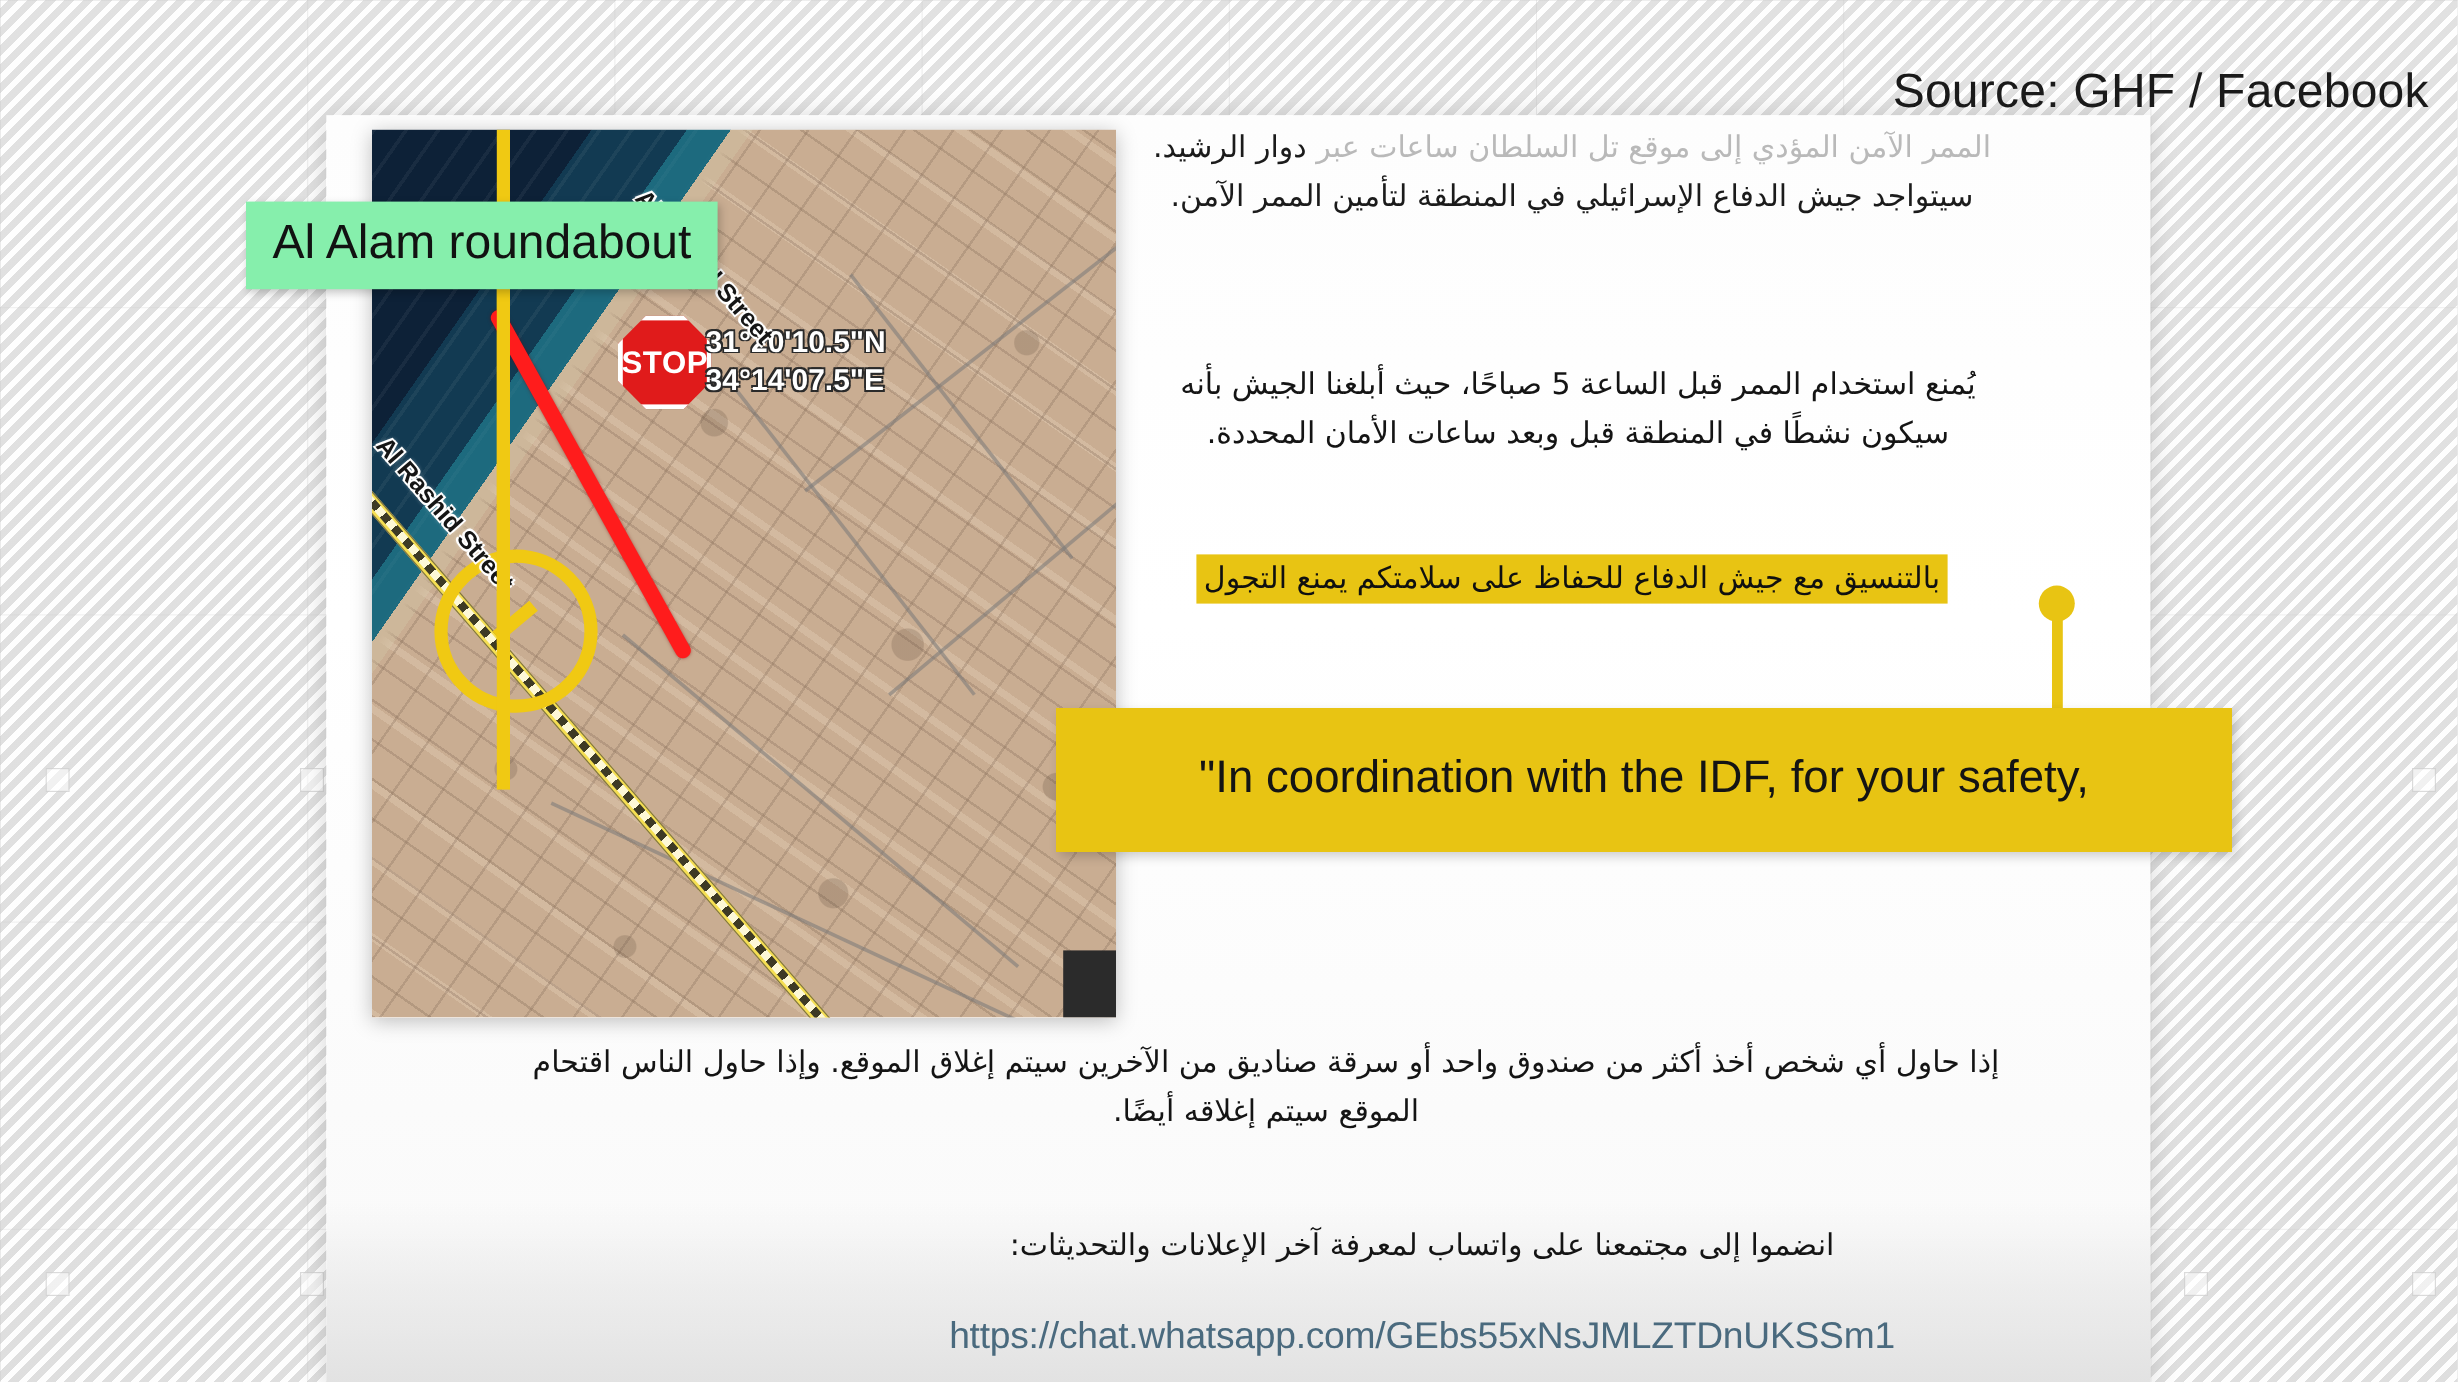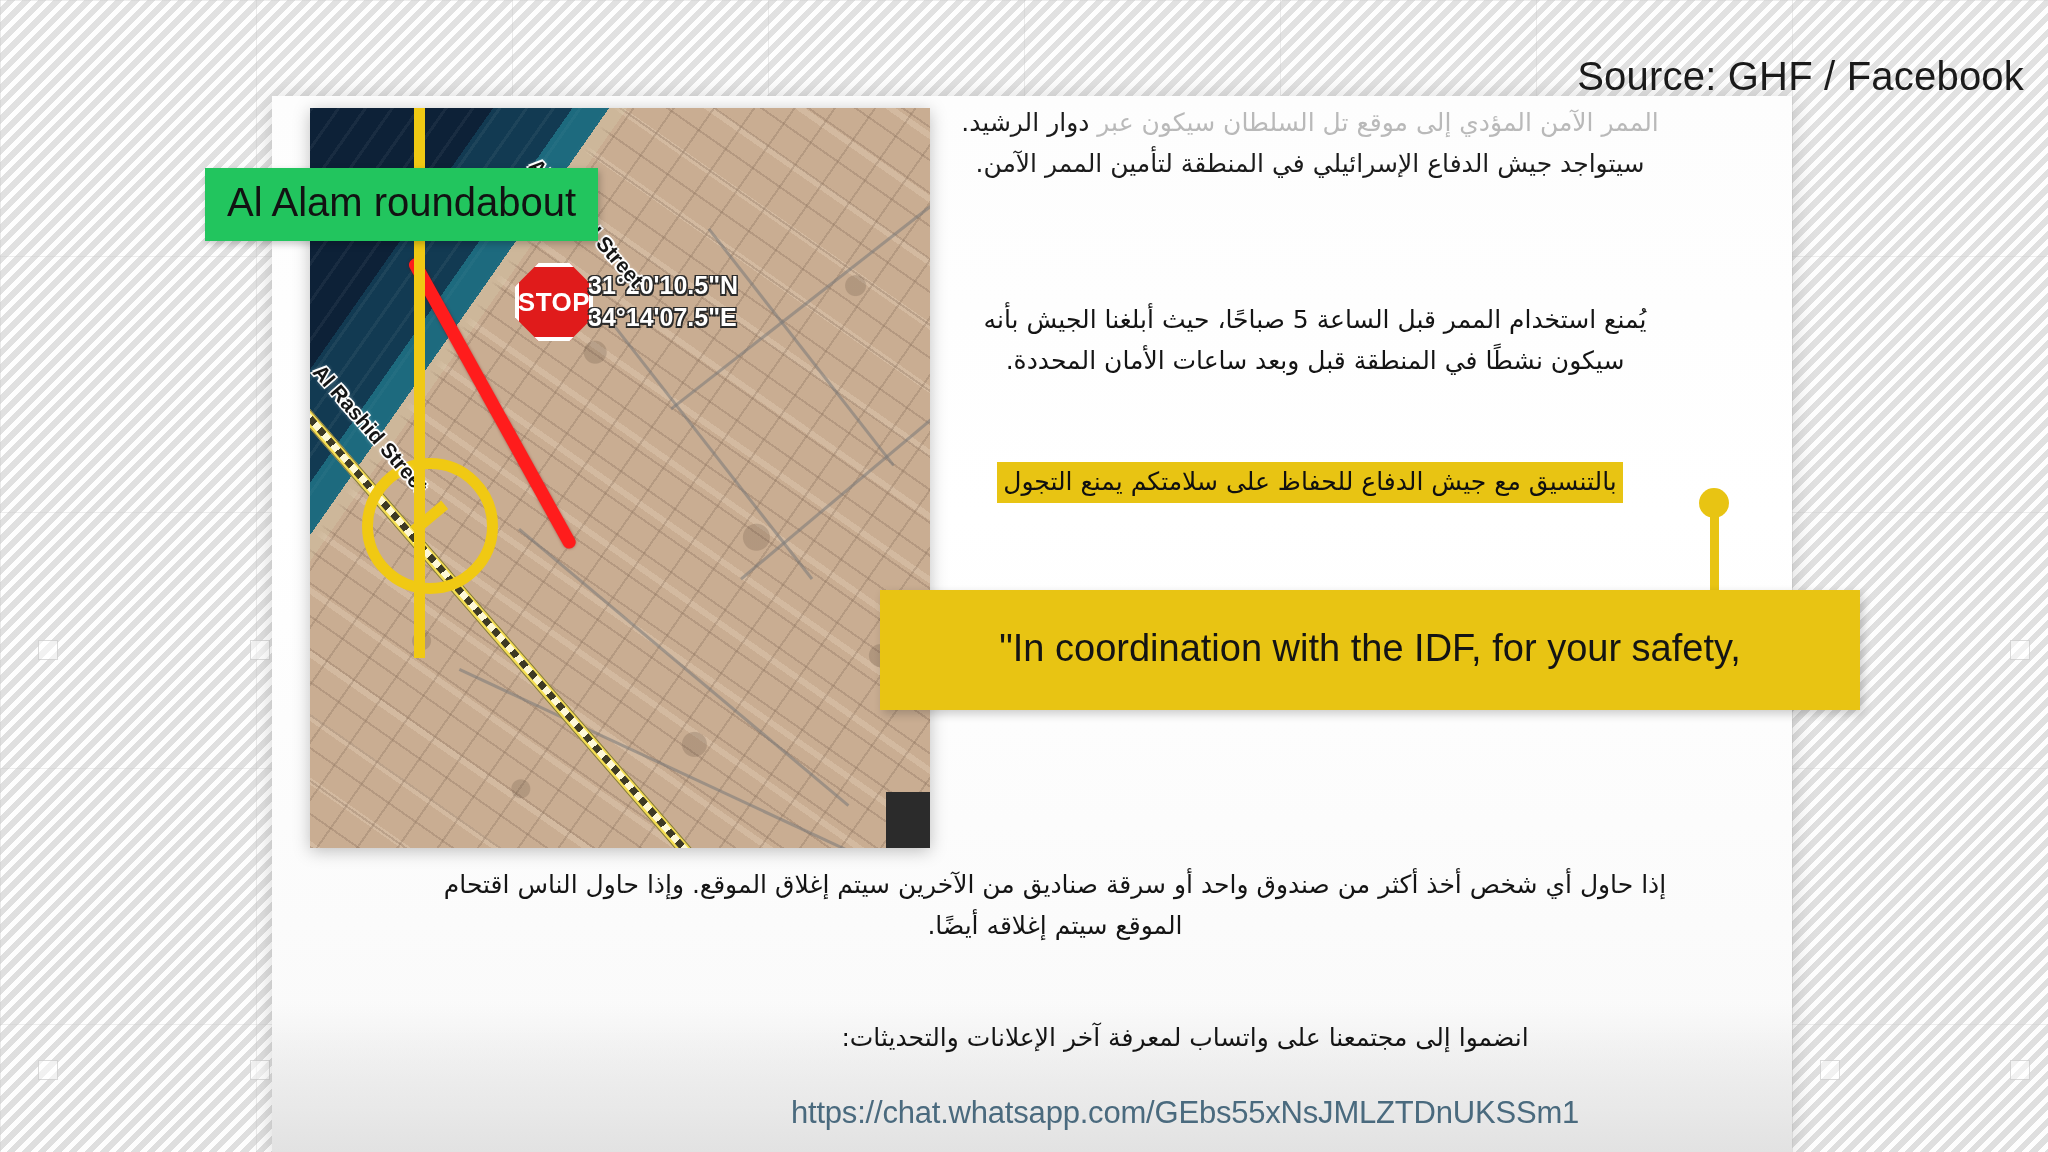--- a/index.html
+++ b/index.html
@@ -218,21 +218,21 @@
     position:absolute;right:0;bottom:0;width:44px;height:56px;background:#2b2b2b;
   }
   
   #src{
     position:absolute;right:24px;top:54px;
     font-family:"Liberation Sans",sans-serif;
     font-size:40px;color:#1a1a1a;letter-spacing:0.2px;
   }
   #label-roundabout{
     position:absolute;left:205px;top:168px;
-    background:#22c55e;
+    background:#86efac;
     padding:12px 22px 16px 22px;
     font-family:"Liberation Sans",sans-serif;
     font-size:40px;color:#121212;
     box-shadow:2px 3px 7px rgba(0,0,0,0.22);
     white-space:nowrap;
   }
   #label-stem{
     position:absolute;left:414px;top:238px;width:11px;height:420px;
     background:#F0C913;
   }
@@ -270,21 +270,21 @@
 <div class="mark" style="left:1820px;top:640px;"></div>
 <div class="mark" style="left:2010px;top:640px;"></div>
 <div class="mark" style="left:1820px;top:1060px;"></div>
 <div class="mark" style="left:2010px;top:1060px;"></div>
 
 <div id="sheet">
   <div id="sheet-fade"></div>
 </div>
 
 <div id="ar-p1" class="ar">
-  <span class="faded">الممر الآمن المؤدي إلى موقع تل السلطان سيكون عبر</span>
+  <span class="faded">الممر الآمن المؤدي إلى موقع تل السلطان ساعات عبر</span>
   <span>دوار الرشيد. سيتواجد جيش الدفاع الإسرائيلي في المنطقة لتأمين الممر الآمن.</span>
 </div>
 
 <div id="ar-p2" class="ar">يُمنع استخدام الممر قبل الساعة 5 صباحًا، حيث أبلغنا الجيش بأنه سيكون نشطًا في المنطقة قبل وبعد ساعات الأمان المحددة.</div>
 
 <div id="ar-hl-wrap">
   <span class="hlline">بالتنسيق مع جيش الدفاع للحفاظ على سلامتكم يمنع التجول</span><br>
 </div>
 
 <div id="ar-p3" class="ar">إذا حاول أي شخص أخذ أكثر من صندوق واحد أو سرقة صناديق من الآخرين سيتم إغلاق الموقع. وإذا حاول الناس اقتحام الموقع سيتم إغلاقه أيضًا.</div>

